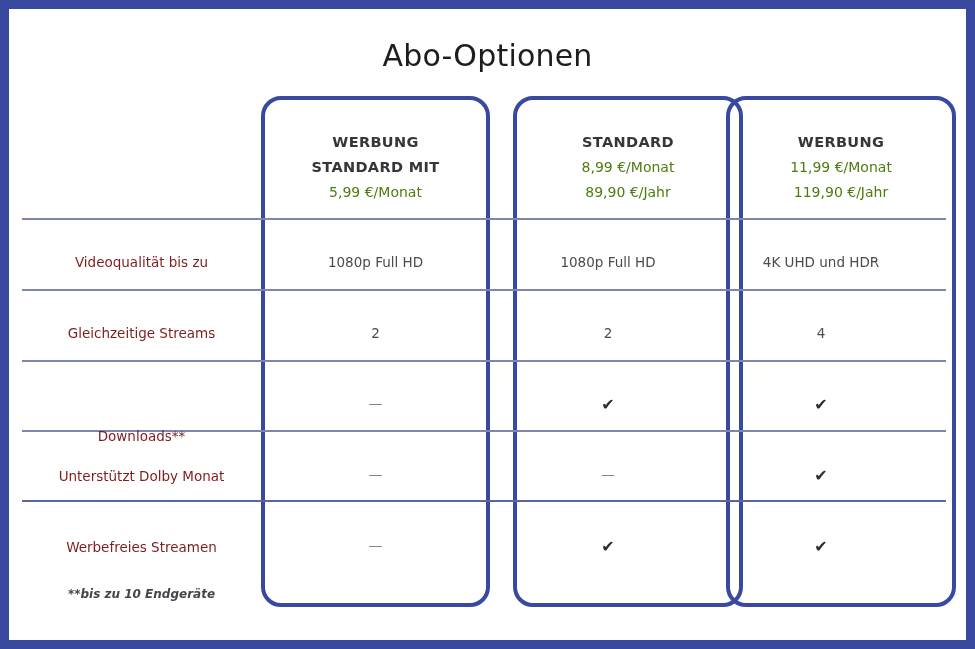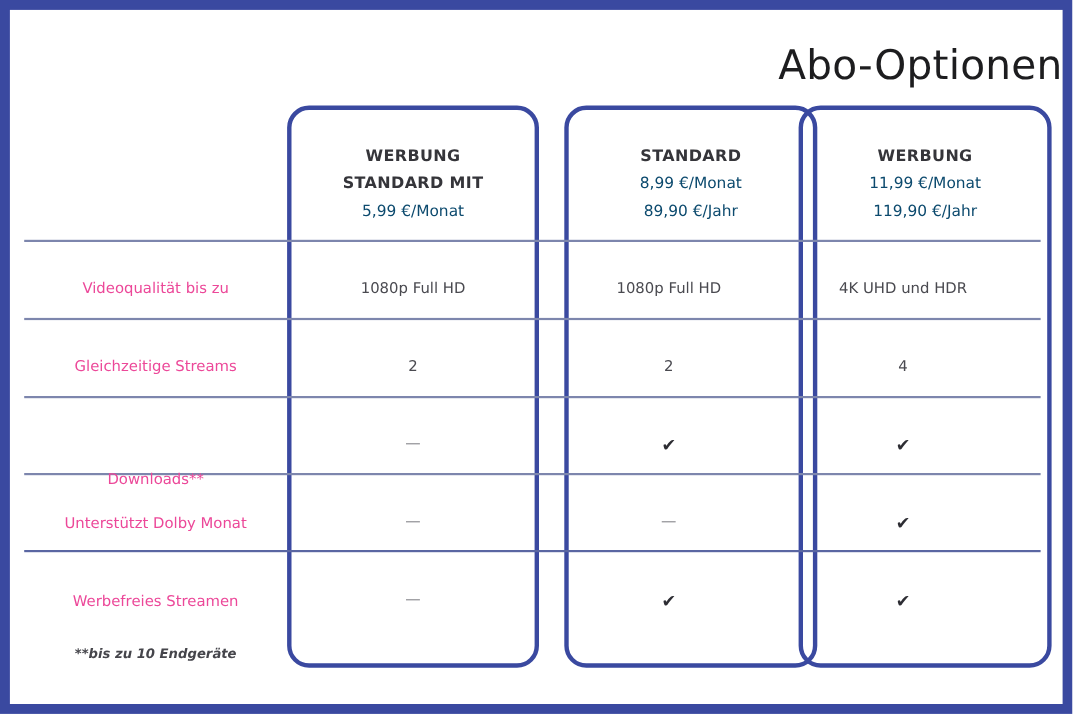--- a/index.html
+++ b/index.html
@@ -18,23 +18,23 @@
     background: #ffffff;
     border: 9px solid #3a49a0;
     overflow: hidden;
   }
   
   #title {
     position: absolute;
     left: 0;
     top: 29px;
     width: 957px;
-    text-align: right;
+    text-align: center;
     font-family: "DejaVu Sans", sans-serif;
-    font-size: 37px;
+    font-size: 30px;
     font-weight: 400;
     color: #1d1d1f;
     letter-spacing: 0.2px;
   }
   
   .plan-card {
     position: absolute;
     top: 87px;
     height: 511px;
     border: 4px solid #3a49a0;
@@ -57,42 +57,42 @@
   .plan-name {
     font-size: 14.5px;
     font-weight: 700;
     color: #35353a;
     letter-spacing: 0.35px;
     line-height: 25px;
   }
   .plan-price {
     font-size: 14px;
     font-weight: 400;
-    color: #0c4a6e;
+    color: #4d7c0f;
     line-height: 25px;
   }
 
   
   .divider {
     position: absolute;
     left: 13px;
     width: 924px;
     height: 2px;
     background: #7d86ad;
   }
   .divider.strong { background: #5a66a2; }
 
   
   .row-label {
     position: absolute;
     left: 13px;
     width: 239px;
     text-align: center;
     font-size: 13.5px;
-    color: #ec4899;
+    color: #7f1d1d;
     font-weight: 400;
   }
   
   .cell {
     position: absolute;
     text-align: center;
     font-size: 13.5px;
     color: #4a4a50;
     font-weight: 400;
   }

